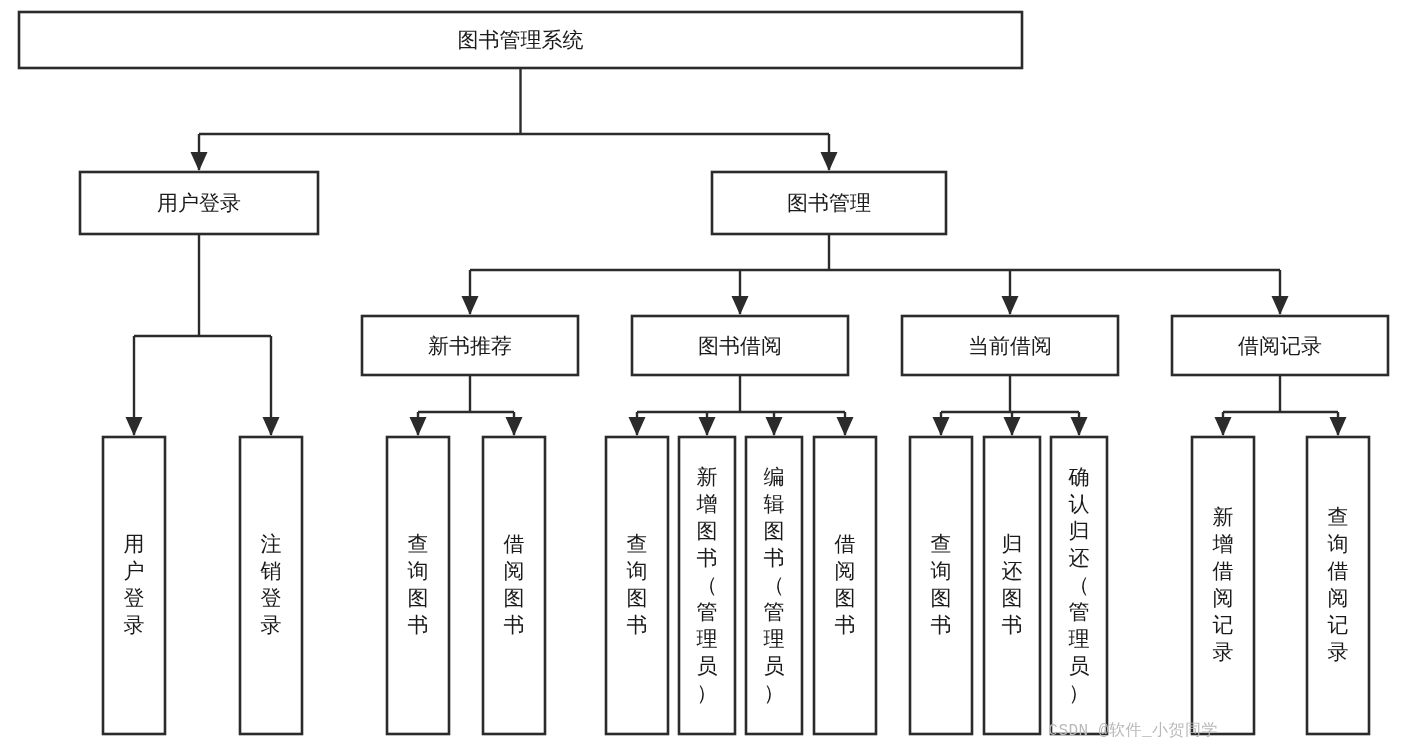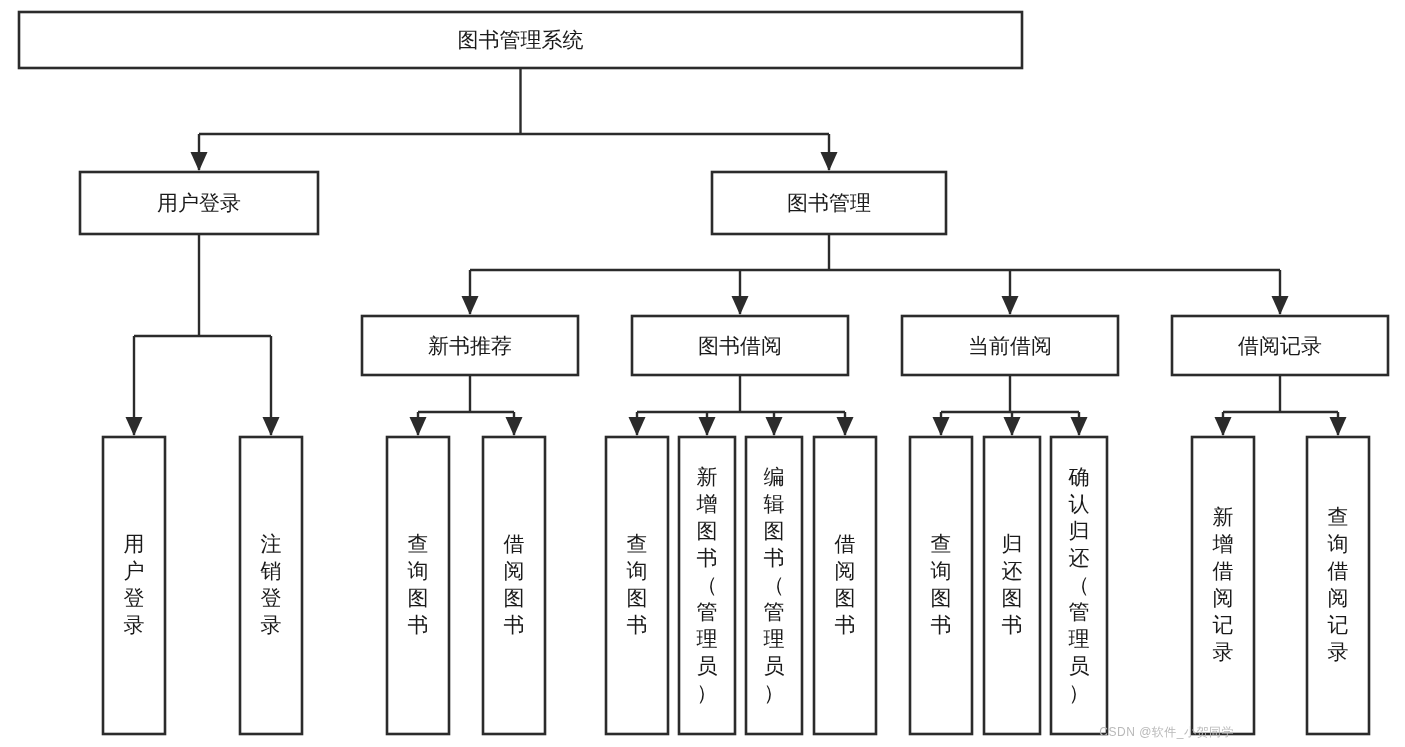--- a/index.html
+++ b/index.html
@@ -11,21 +11,20 @@
     width: 1405px;
     height: 747px;
     font-family: "DejaVu Sans", "Liberation Sans", sans-serif;
     overflow: hidden;
     position: relative;
   }
   #diagram-root {
     position: relative;
     width: 1226px;
     height: 747px;
-    padding-left: 8px;
   }
   svg.diagram {
     position: absolute;
     left: 0;
     top: 0;
     width: 1405px;
     height: 747px;
     display: block;
   }
   .node-box {
@@ -51,24 +50,24 @@
     dominant-baseline: middle;
   }
   .node-label-vertical {
     fill: #1a1a1a;
     font-family: "DejaVu Sans", "Liberation Sans", sans-serif;
     font-size: 21px;
     text-anchor: middle;
   }
   .watermark {
     position: absolute;
-    right: 0;
+    right: 8px;
     bottom: 6px;
-    font-family: Liberation Sans, sans-serif;
-    font-size: 12px;
+    font-family: Liberation Mono, monospace;
+    font-size: 16px;
     color: #b9b9b9;
     letter-spacing: 0.5px;
     white-space: nowrap;
     user-select: none;
   }
 </style>
 </head>
 <body>
 
 <div id="diagram-root">

